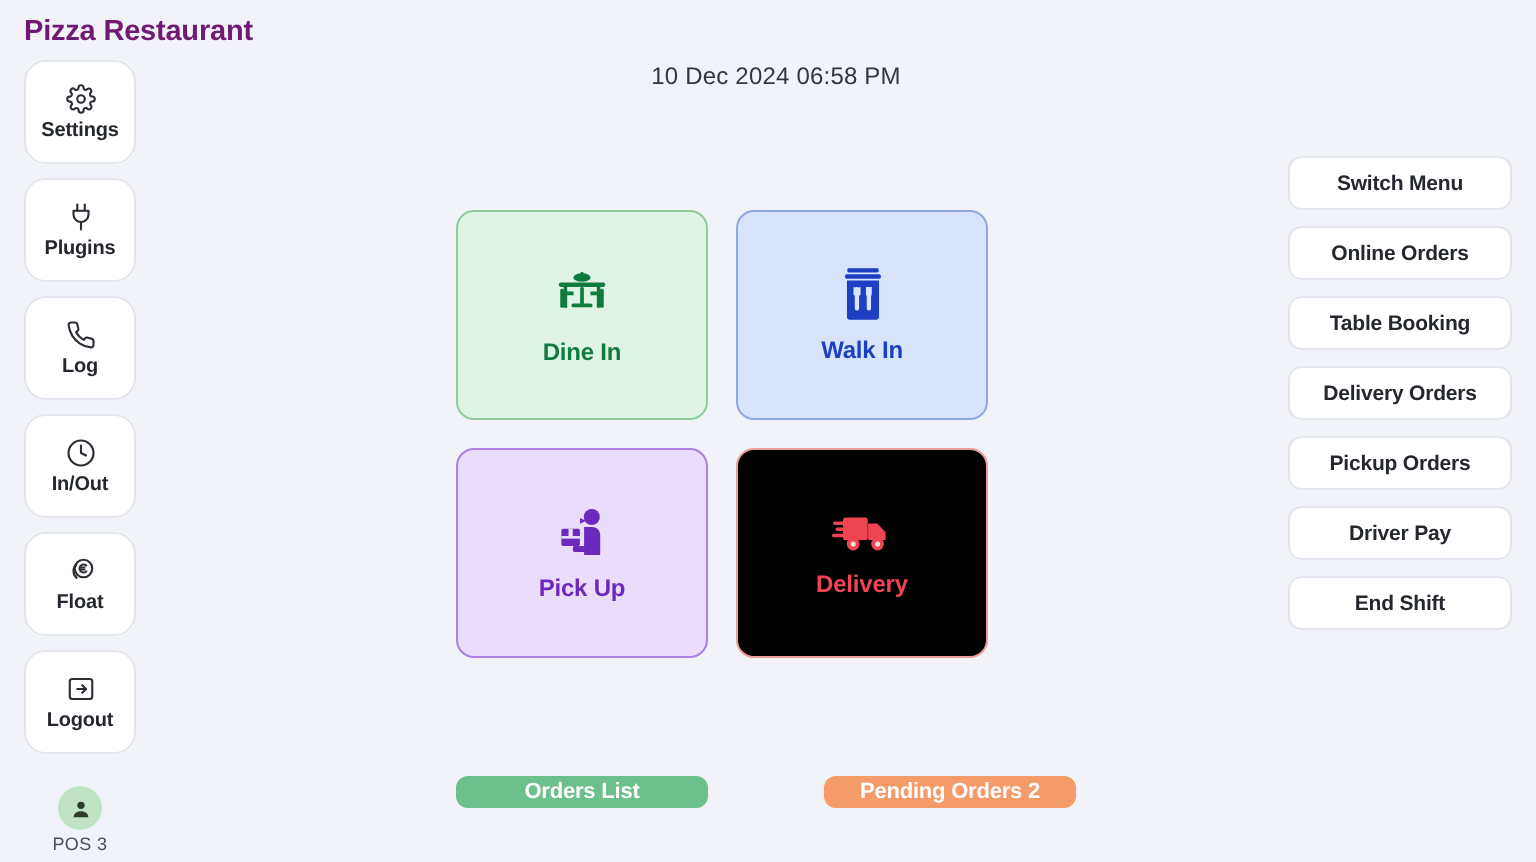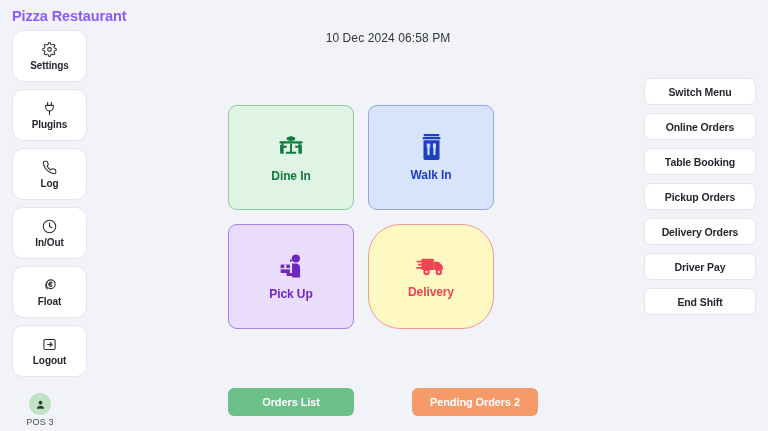--- a/index.html
+++ b/index.html
@@ -14,21 +14,21 @@
     width: 768px; height: 431px;
     background: #f1f3f8;
   }
 
   
   .title {
     position: absolute;
     left: 12px; top: 8px;
     font-size: 14.5px;
     font-weight: bold;
-    color: #8b5cf6;
+    color: #701a75;
     letter-spacing: -0.1px;
   }
 
   
   .datetime {
     position: absolute;
     left: 0; right: 0; top: 31px;
     text-align: center;
     font-size: 12px;
     color: #33363d;
@@ -40,21 +40,21 @@
   
   .sidebar {
     position: absolute;
     left: 12px; top: 30px;
     width: 56px;
     display: flex;
     flex-direction: column;
     gap: 7px;
   }
   .side-btn {
-    width: 75px; height: 52px;
+    width: 56px; height: 52px;
     background: #ffffff;
     border: 1px solid #e3e6ed;
     border-radius: 11px;
     display: flex;
     flex-direction: column;
     align-items: center;
     justify-content: center;
     gap: 3px;
     cursor: pointer;
   }
@@ -119,32 +119,32 @@
     font-size: 12px;
     font-weight: bold;
     letter-spacing: -0.1px;
   }
   .tile-dinein  { background: #dff4e4; border-color: #8ecb9d; }
   .tile-dinein  .t-label, .tile-dinein .t-ico { color: #117a3d; }
   .tile-walkin  { background: #d8e4fb; border-color: #8fa8e2; }
   .tile-walkin  .t-label, .tile-walkin .t-ico { color: #1d3fc4; }
   .tile-pickup  { background: #eadcfb; border-color: #ab80e0; }
   .tile-pickup  .t-label, .tile-pickup .t-ico { color: #6d28bd; }
-  .tile-delivery{ background: #fef9c3; border-color: #f09b9b; border-radius: 32px; }
+  .tile-delivery{ background: #000000; border-color: #f09b9b; }
   .tile-delivery .t-label, .tile-delivery .t-ico { color: #ef4452; }
 
   
   .bottom-actions {
     position: absolute;
     left: 228px; top: 388px;
     display: flex;
     gap: 14px;
   }
   .bottom-btn {
-    width: 126px; height: 28px;
+    width: 126px; height: 16px;
     border-radius: 6px;
     border: none;
     display: flex; align-items: center; justify-content: center;
     font-size: 11px;
     font-weight: bold;
     color: #ffffff;
     letter-spacing: -0.1px;
     cursor: pointer;
   }
   .btn-orders  { background: #6cc08a; }
@@ -332,19 +332,19 @@
 
   <div class="bottom-actions">
     <button class="bottom-btn btn-orders">Orders List</button>
     <button class="bottom-btn btn-pending">Pending Orders 2</button>
   </div>
 
   <div class="right-panel">
     <button class="right-btn">Switch Menu</button>
     <button class="right-btn">Online Orders</button>
     <button class="right-btn">Table Booking</button>
+    <button class="right-btn">Delivery Orders</button>
     <button class="right-btn">Pickup Orders</button>
-    <button class="right-btn">Delivery Orders</button>
     <button class="right-btn">Driver Pay</button>
     <button class="right-btn">End Shift</button>
   </div>
 
 </div>
 
 </body></html>

